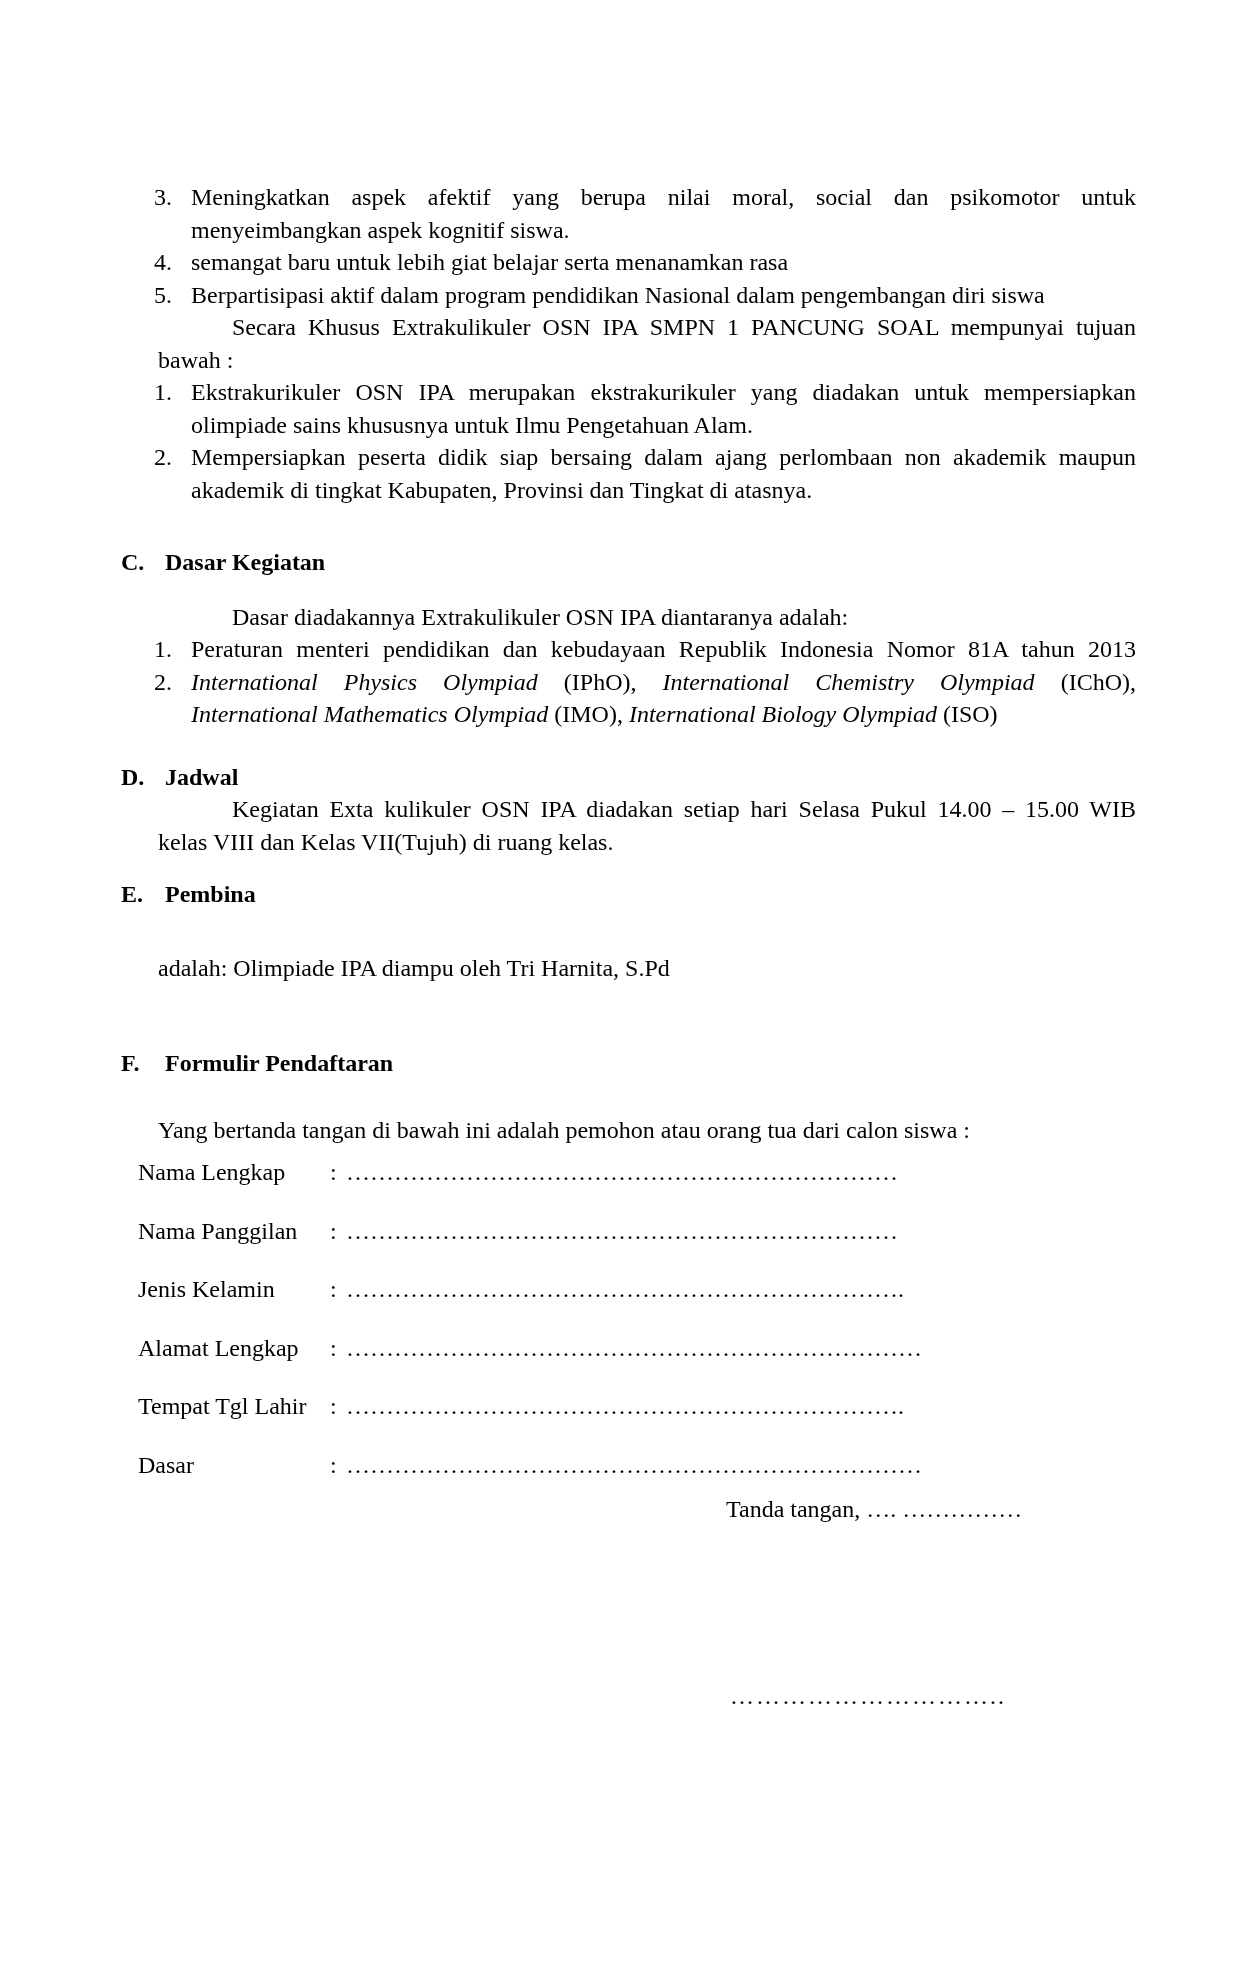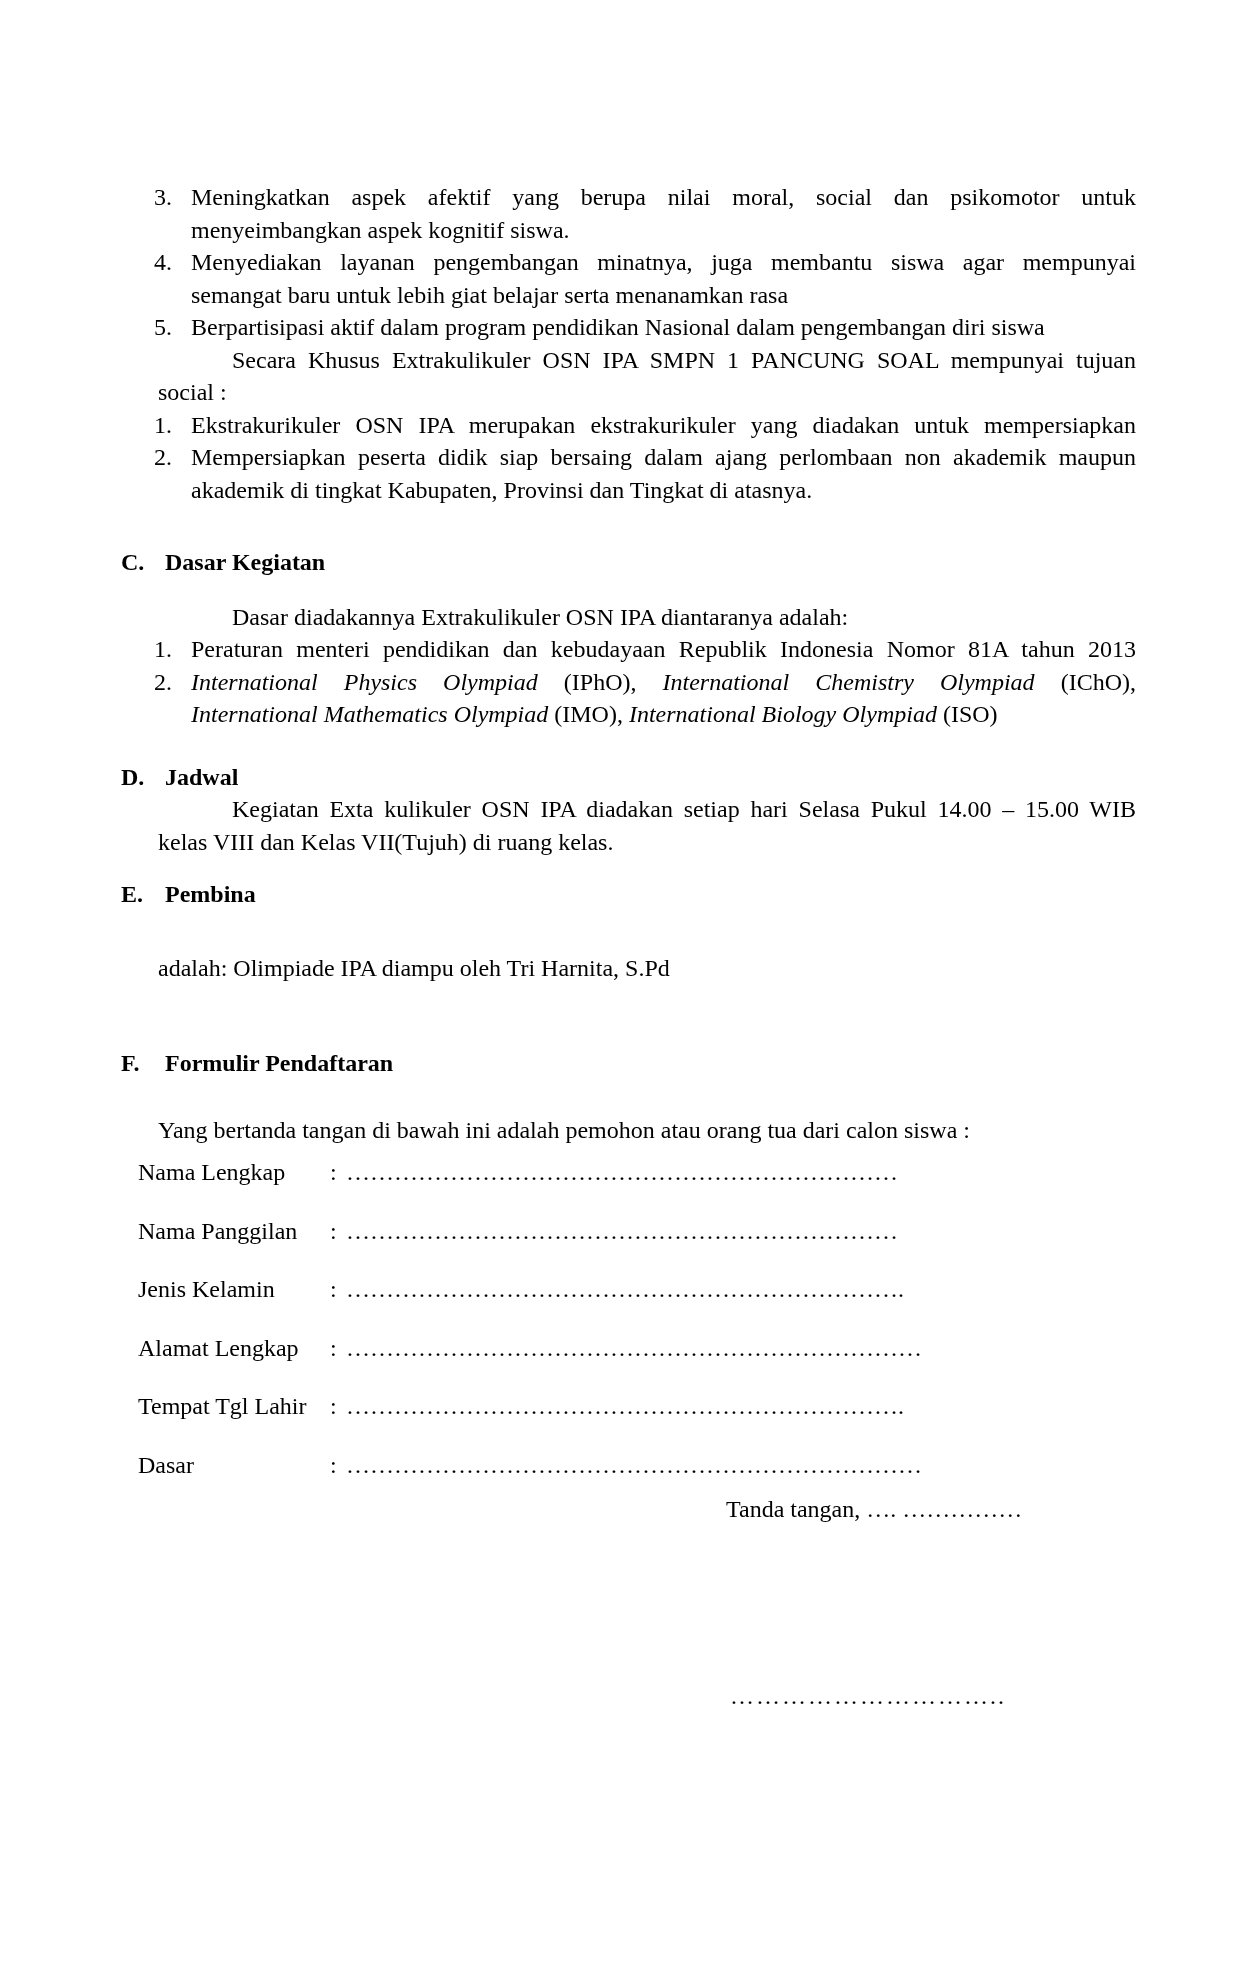--- a/index.html
+++ b/index.html
@@ -58,42 +58,42 @@
       <div class="li">
         <span class="num">3.</span>
         <span class="body">
           <div class="jl">Meningkatkan aspek afektif yang berupa nilai moral, social dan psikomotor untuk</div>
           <div>menyeimbangkan aspek kognitif siswa.</div>
         </span>
       </div>
       <div class="li">
         <span class="num">4.</span>
         <span class="body">
-          <div class="jl">Menyediakan layanan pengembangan minatnya, juga membantu siswa agar mempunyai</div>
           <div>semangat baru untuk lebih giat belajar serta menanamkan rasa</div>
         </span>
       </div>
       <div class="li">
         <span class="num">5.</span>
         <span class="body">
           <div>Berpartisipasi aktif dalam program pendidikan Nasional dalam pengembangan diri siswa</div>
         </span>
       </div>
     </div>
 
     <div class="para">
       <div class="jl indent1">Secara Khusus Extrakulikuler OSN IPA SMPN 1 PANCUNG SOAL mempunyai tujuan</div>
-      <div>social :</div>
+      <div>bawah :</div>
     </div>
 
     <div class="nlist">
       <div class="li">
         <span class="num">1.</span>
         <span class="body">
           <div class="jl">Ekstrakurikuler OSN IPA merupakan ekstrakurikuler yang diadakan untuk mempersiapkan</div>
+          <div>olimpiade sains khususnya untuk Ilmu Pengetahuan Alam.</div>
         </span>
       </div>
       <div class="li">
         <span class="num">2.</span>
         <span class="body">
           <div class="jl">Mempersiapkan peserta didik siap bersaing dalam ajang perlombaan non akademik maupun</div>
           <div>akademik di tingkat Kabupaten, Provinsi dan Tingkat di atasnya.</div>
         </span>
       </div>
     </div>

